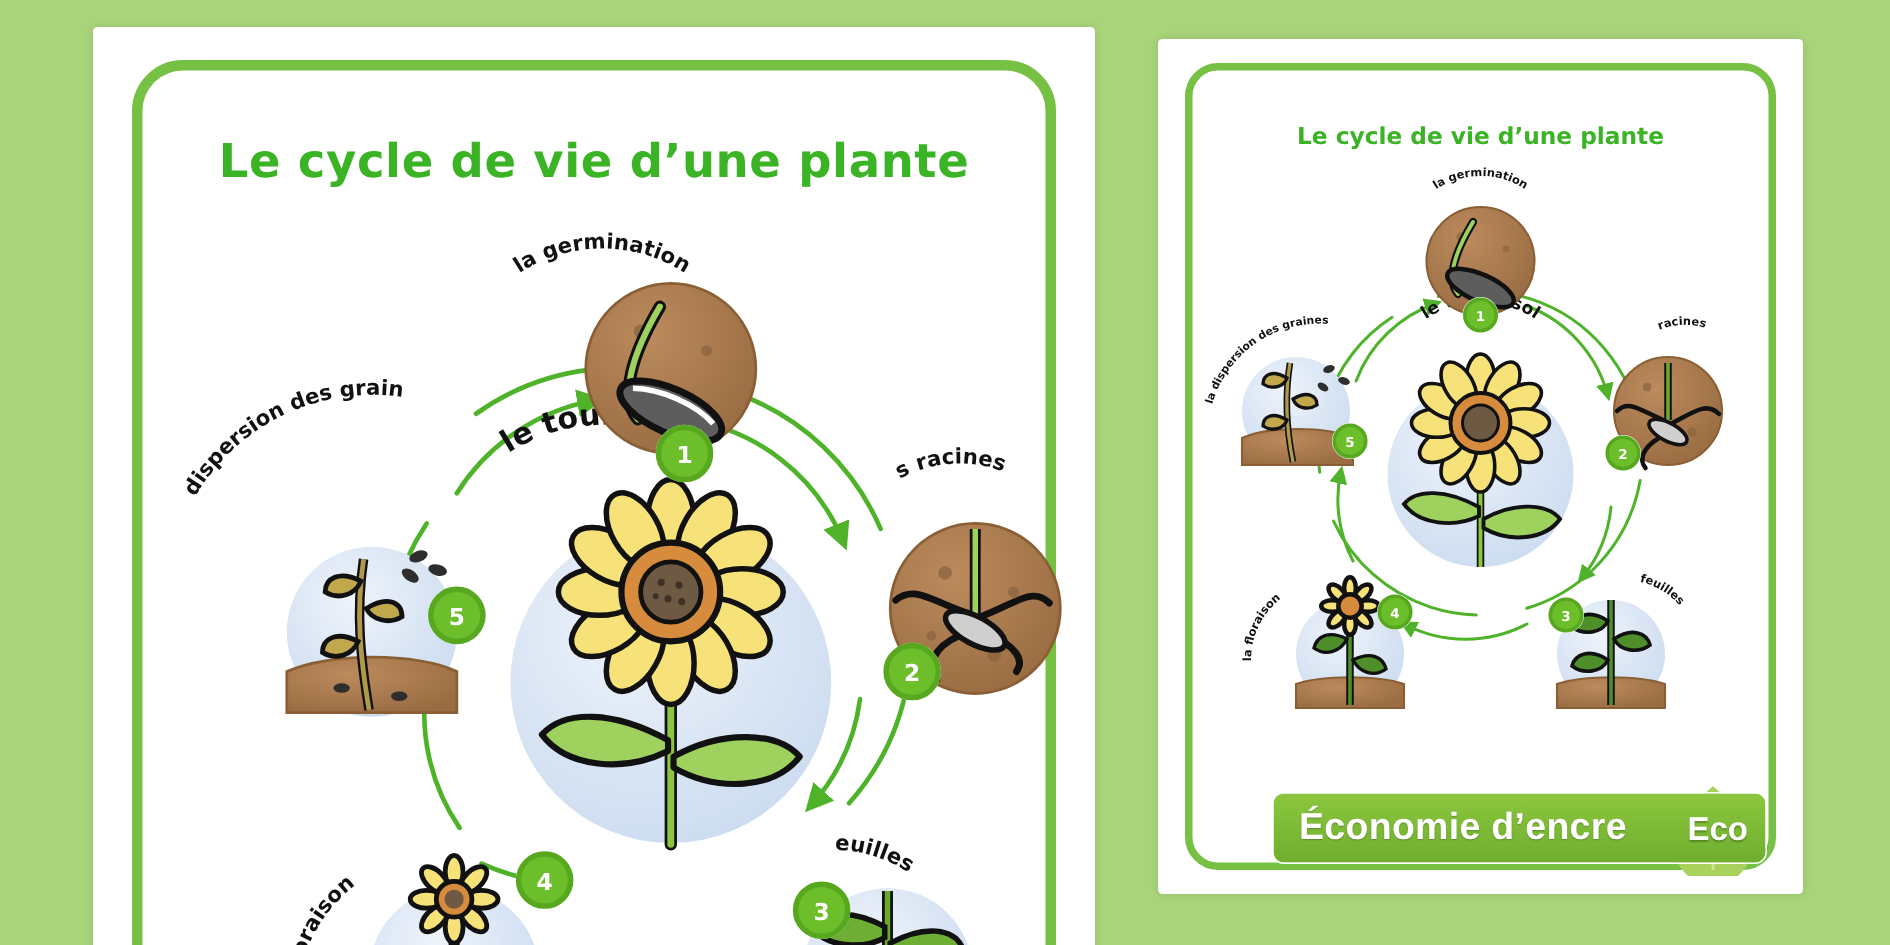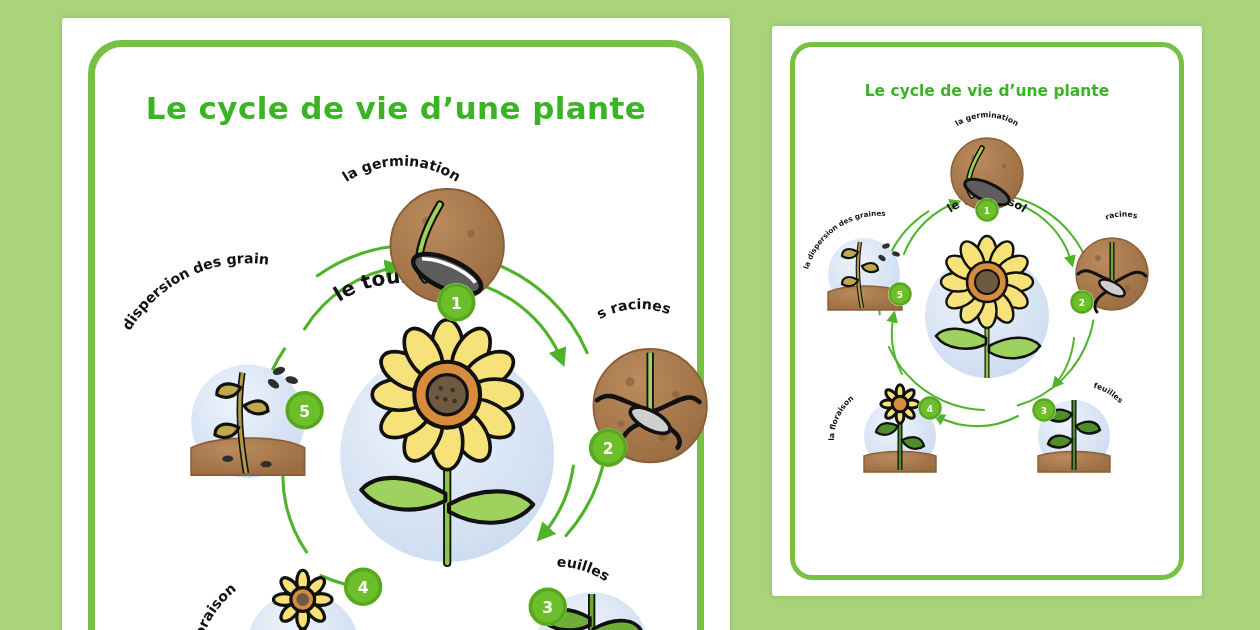--- a/index.html
+++ b/index.html
@@ -547,14 +547,25 @@
           <g>
             <circle cx="128" cy="268" r="12" fill="#ffffff"></circle>
             <circle cx="128" cy="268" r="10.5" fill="#6cbf2a" stroke="#58a81f" stroke-width="2.4"></circle>
             <text x="128" y="272" text-anchor="middle" font-family="DejaVu Sans, sans-serif" font-size="9" font-weight="bold" fill="#ffffff">5</text>
           </g>
         </g>
       </svg>
     </div>
   </div>
 
+  <div class="eco-badge">
+    <div class="eco-leaf">
+      <svg viewBox="0 0 64 62">
+        <path d="M32 2 C14 18 6 32 6 42 A26 26 0 0 0 58 42 C58 32 50 18 32 2 Z" fill="#a9d25c"></path>
+        <path d="M32 8 L32 58" stroke="#cfe39a" stroke-width="2" fill="none"></path>
+      </svg>
+    </div>
+    <div class="eco-bar"></div>
+    <div class="eco-text">Économie d’encre</div>
+    <div class="eco-eco">Eco</div>
+  </div>
 
 </div>
 
 </body></html>

